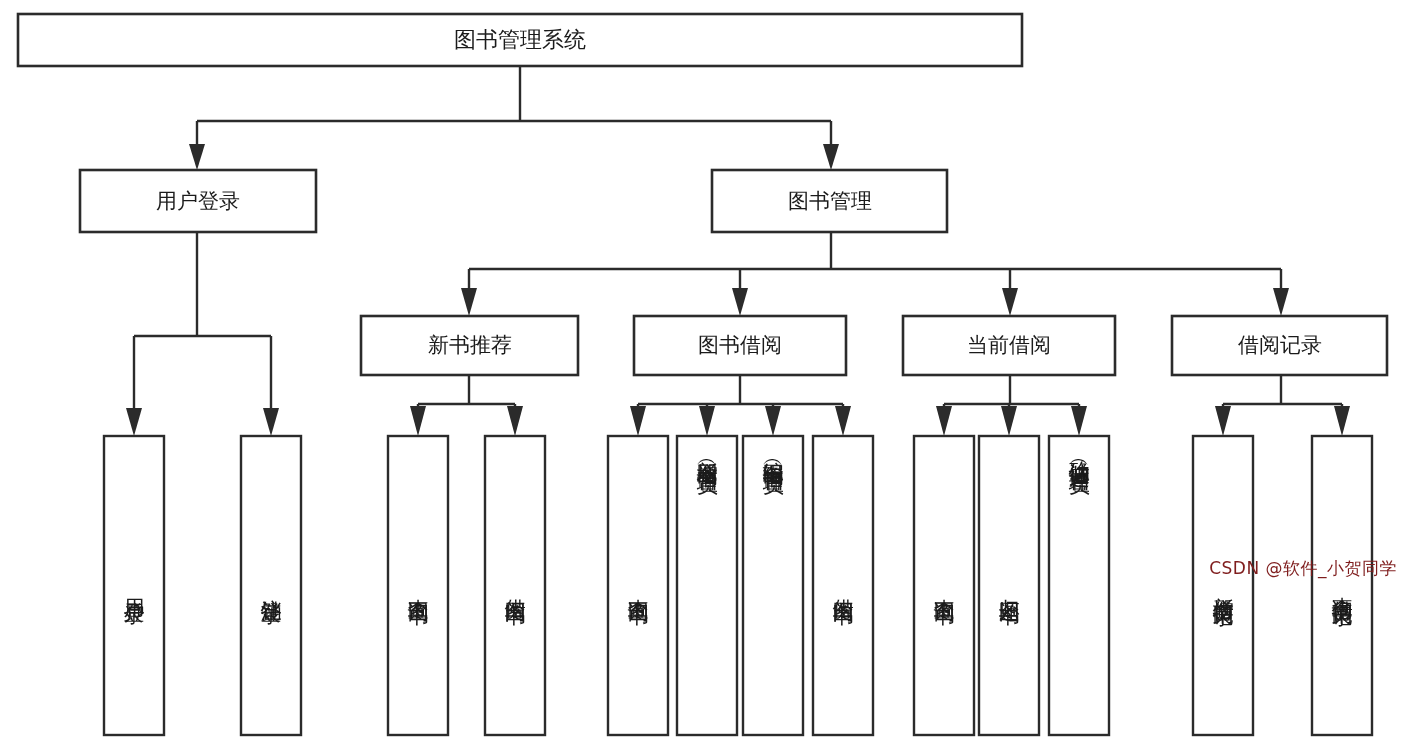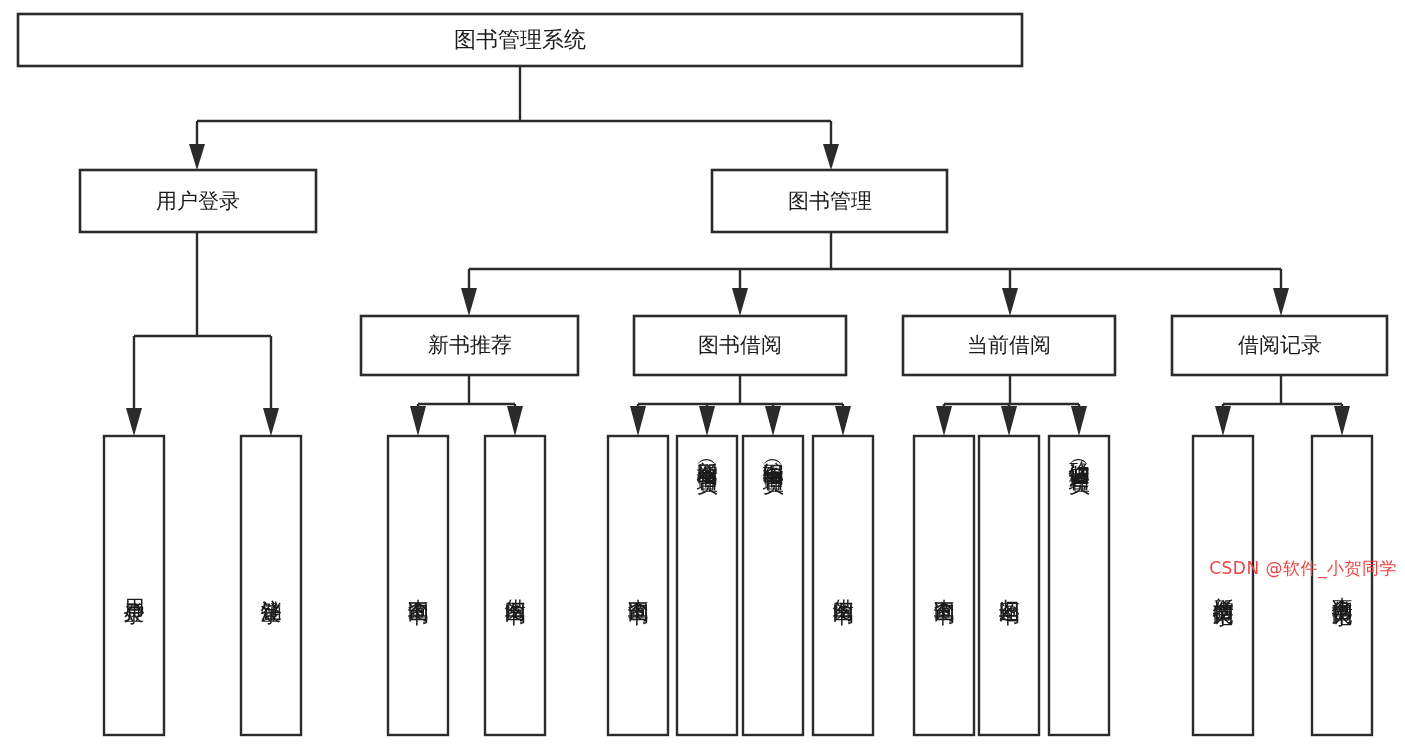--- a/index.html
+++ b/index.html
@@ -74,21 +74,21 @@
   }
   .vlabel.top {
     justify-content: flex-start;
   }
   #watermark {
     position: absolute;
     right: 8px;
     bottom: 4px;
     font-family: "DejaVu Sans", "Liberation Sans", sans-serif;
     font-size: 17px;
-    color: #ef4444;
+    color: #7f1d1d;
     white-space: nowrap;
     letter-spacing: 0.5px;
   }
 </style>
 </head>
 <body>
 
 <div id="diagram-root">
 
   <svg id="flow" viewBox="0 0 1405 747" xmlns="http://www.w3.org/2000/svg">

